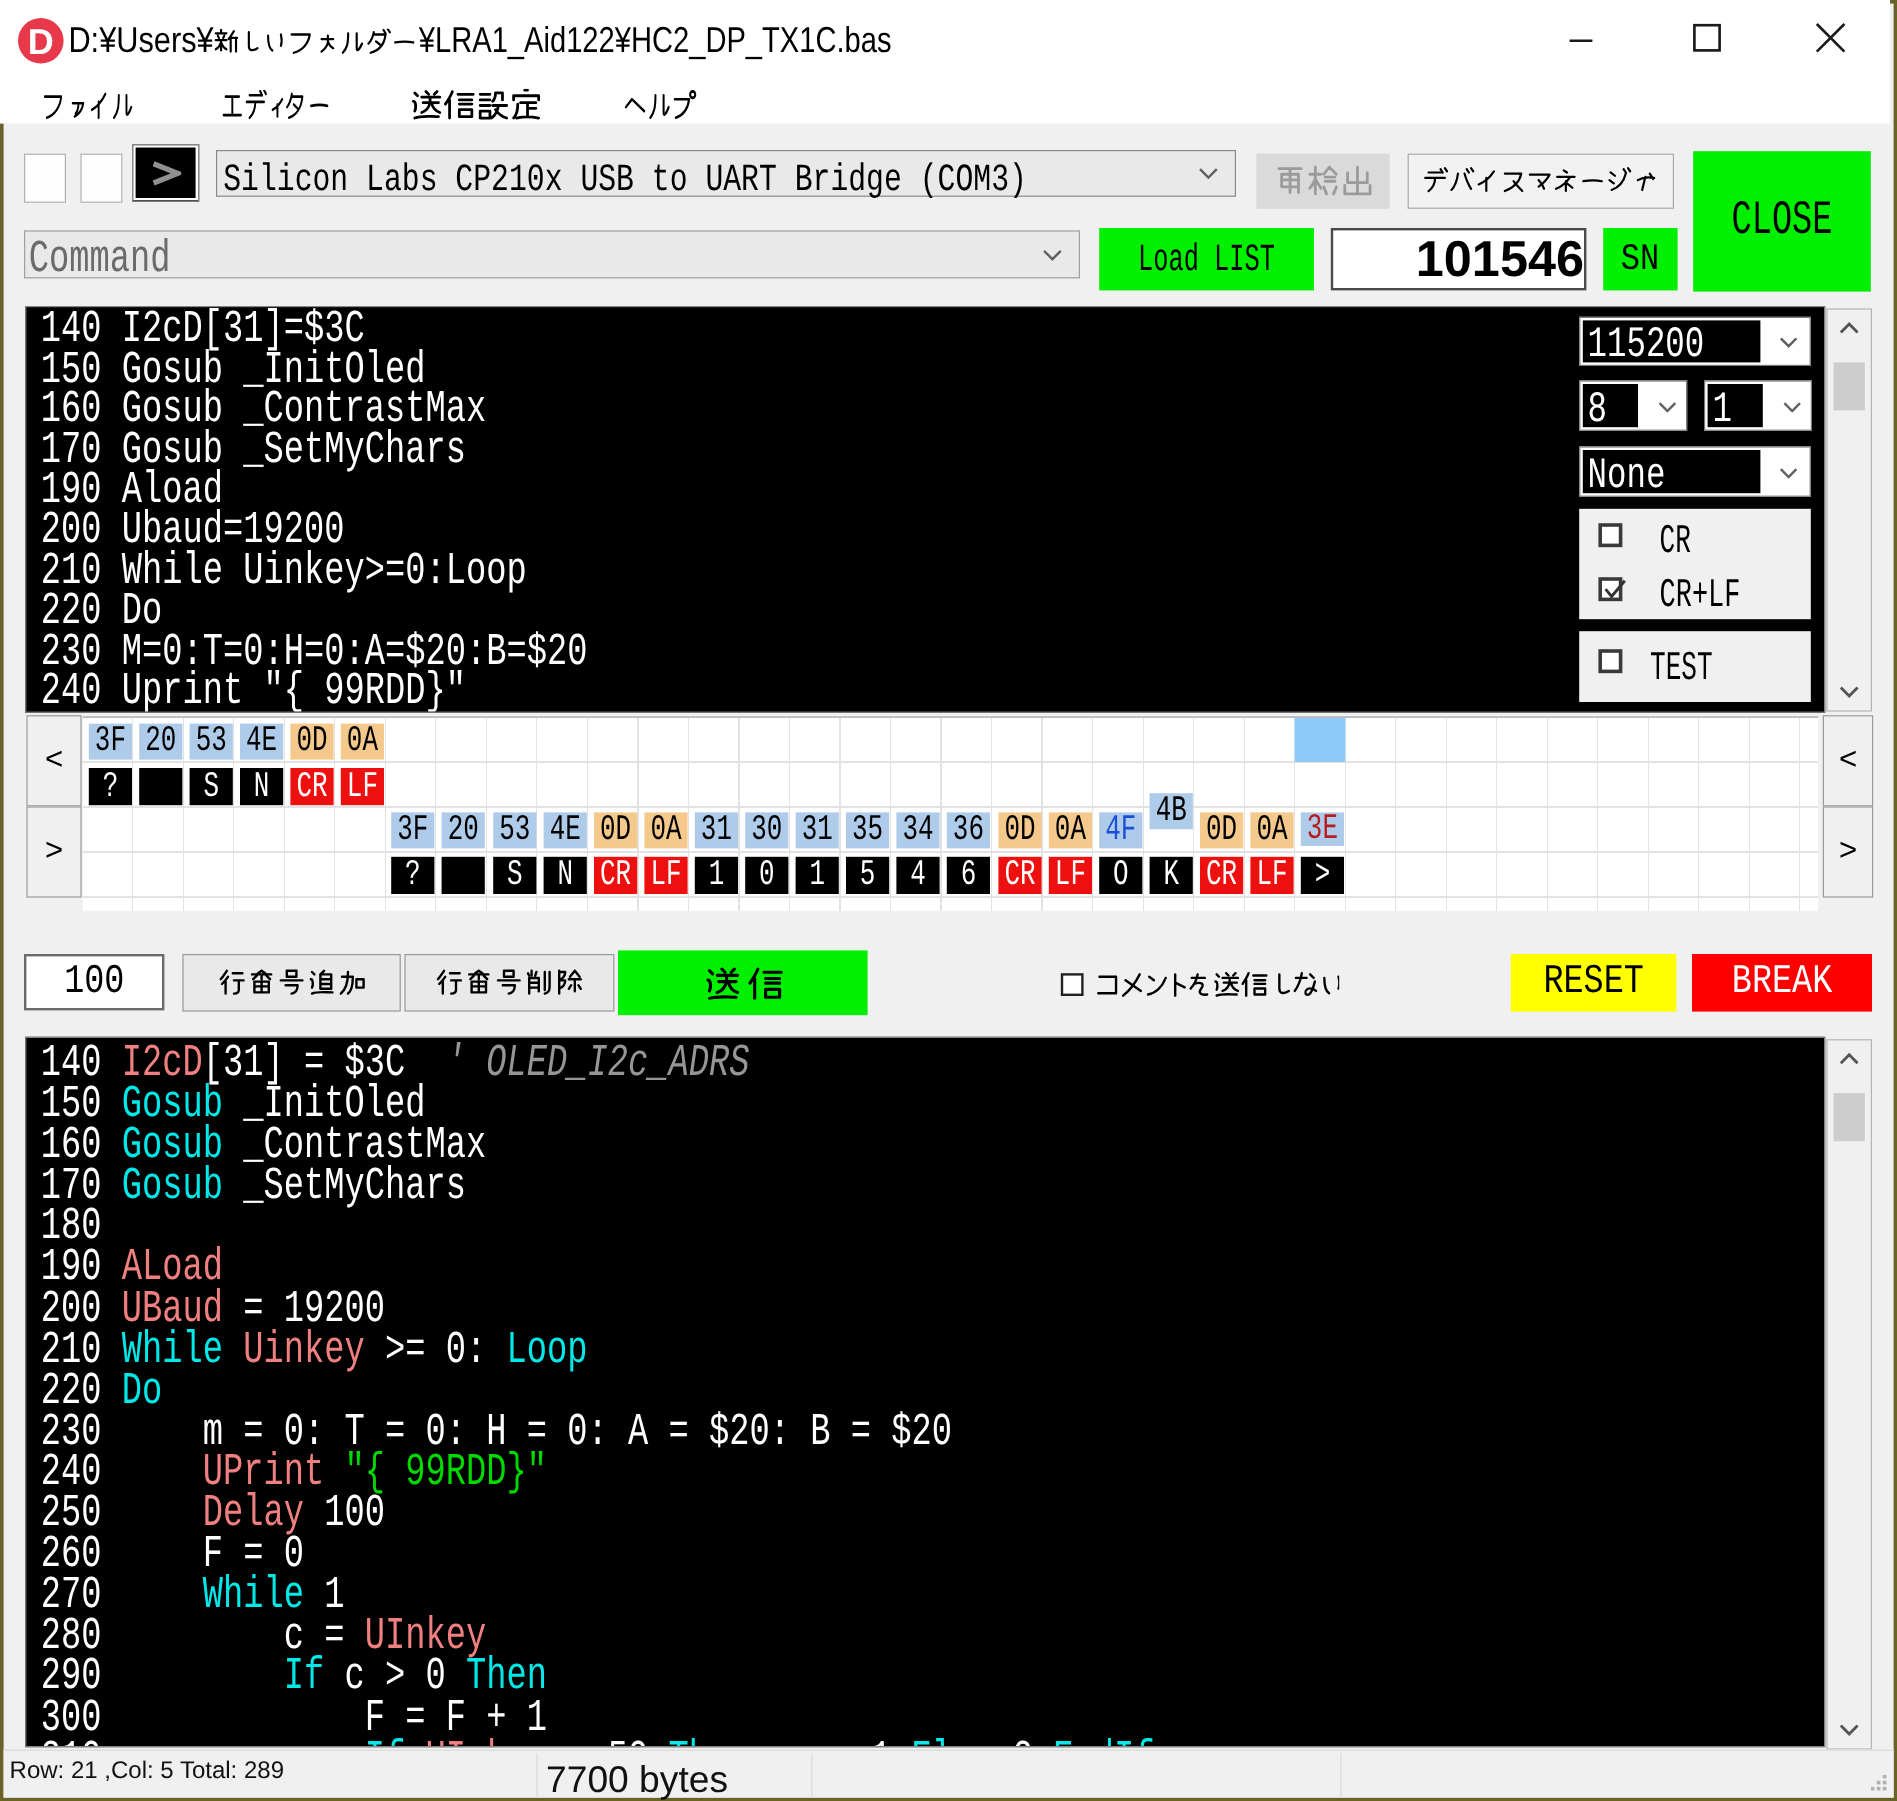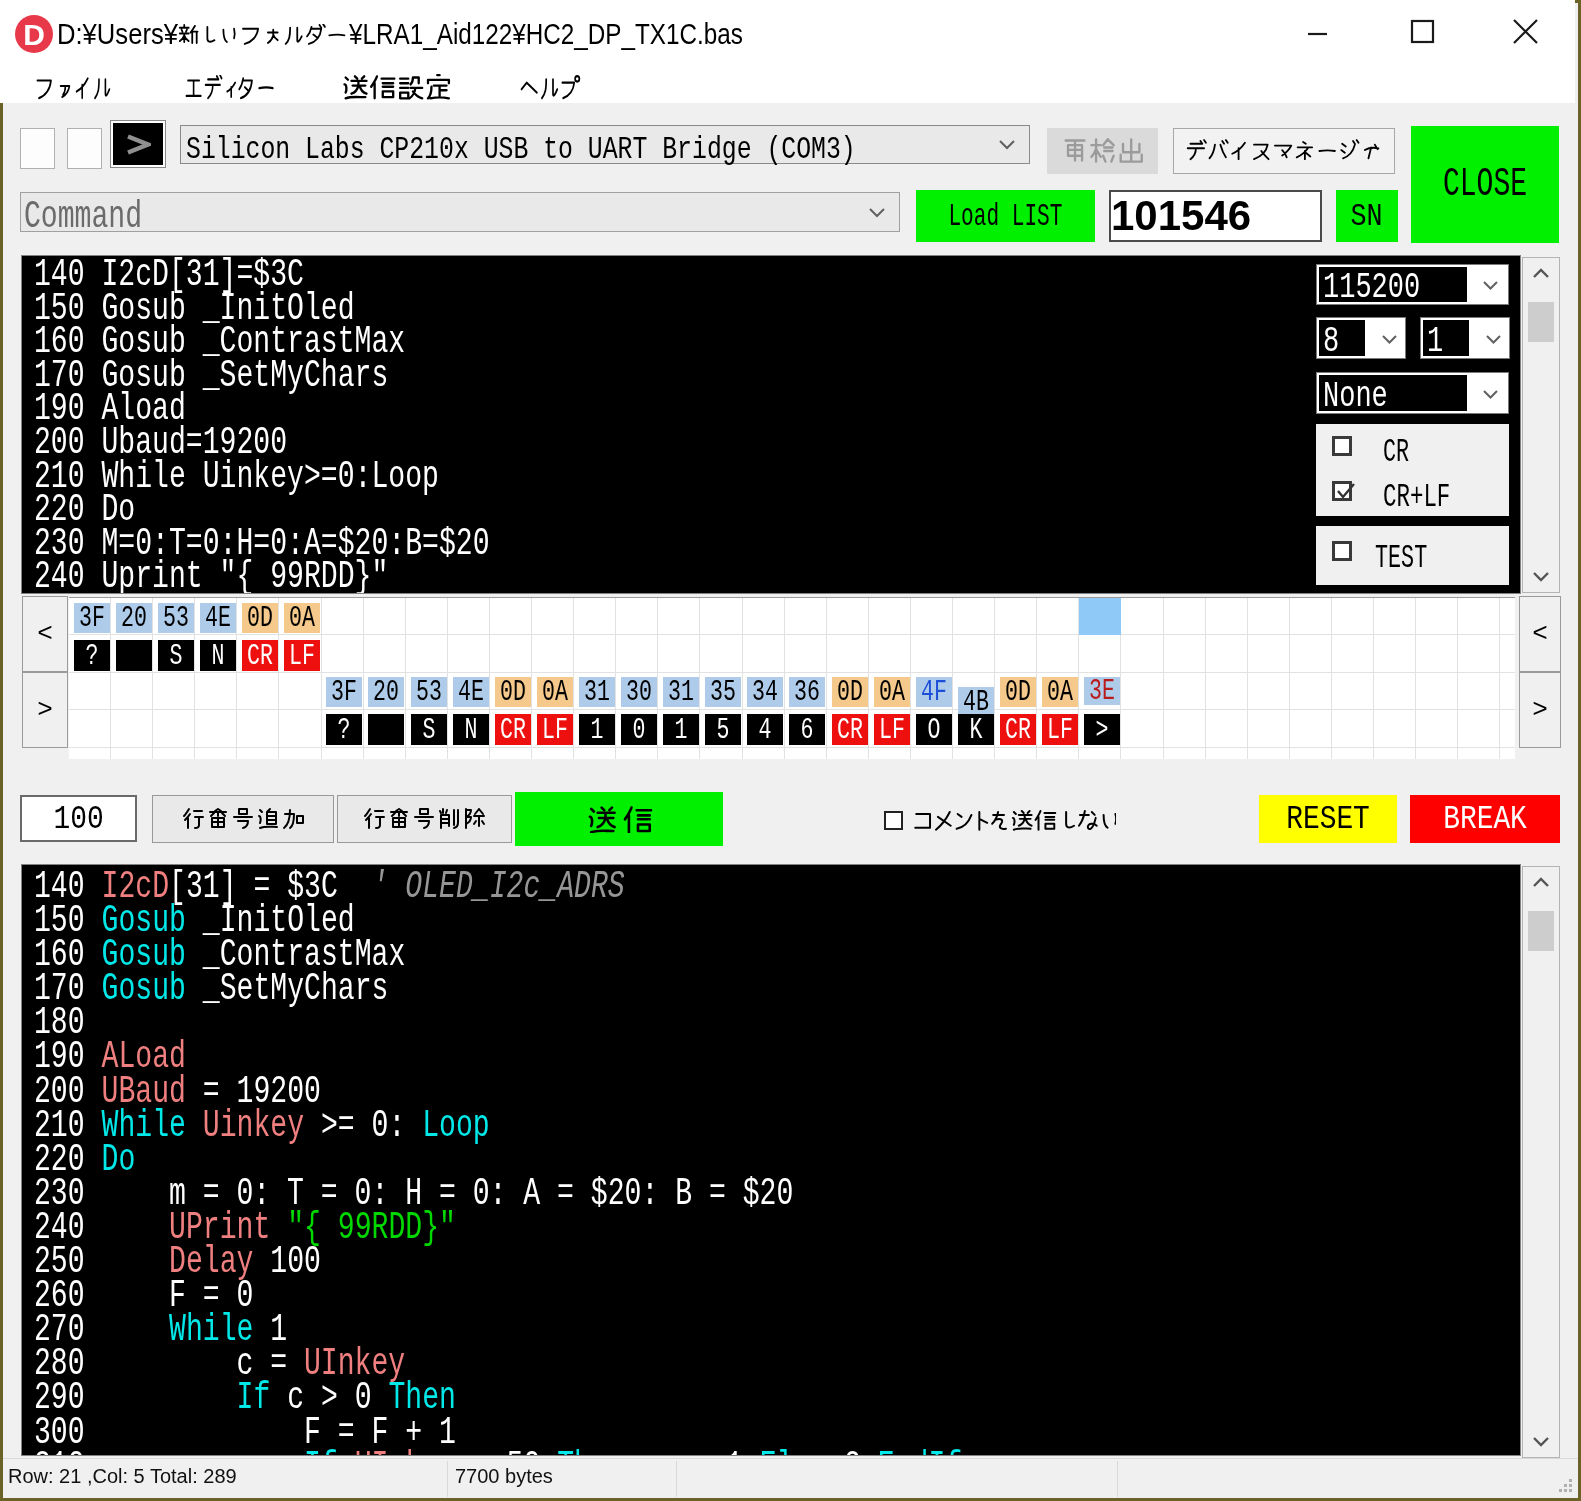--- a/index.html
+++ b/index.html
@@ -285,21 +285,21 @@
 
 <div class="combo" style="left:20px;top:192px;width:880px;height:40px;border-color:#a0a0a0">
   <div class="ms" style="font-size:38px;color:#6b6b6b;transform:scaleX(.74);position:absolute;left:3px;top:2px">Command</div>
   <svg class="abs" style="right:14px;top:15px" width="16" height="10" viewBox="0 0 16 10">
       <path d="M1,1 L8,8 L15,1" stroke="#606060" stroke-width="2" fill="none"></path>
     </svg>
 </div>
 <div class="greenbtn" style="left:916px;top:190px;width:179px;height:52px">
     <span class="msc" style="font-size:32px;transform:scaleX(.66)">Load LIST</span>
   </div>
-<div class="abs" style="left:1109px;top:190px;width:213px;height:52px;background:#fff;border:2px solid #4a4a4a;display:flex;align-items:center;justify-content:flex-start">
+<div class="abs" style="left:1109px;top:190px;width:213px;height:52px;background:#fff;border:2px solid #4a4a4a;display:flex;align-items:center;justify-content:flex-end">
     <span style="font-size:42px;font-weight:bold;font-family:'Liberation Sans'">101546</span>
   </div>
 <div class="greenbtn" style="left:1336px;top:190px;width:62px;height:52px">
     <span class="msc" style="font-size:31px;transform:scaleX(.86)">SN</span>
   </div>
 
 <div class="blackpane" style="left:21px;top:255px;width:1500px;height:339px;overflow:hidden">
 <div class="ms" id="term1" style="position:absolute;left:12px;top:2px;font-size:38px;line-height:33.6px;color:#fff;transform:scaleX(.74)">140 I2cD[31]=$3C
 150 Gosub _InitOled
 160 Gosub _ContrastMax
@@ -449,21 +449,21 @@
       </div>
       <div class="hc" style="left:760.8px;top:79.0px;height:30px;background:#f4c98b;color:#000">
         <span class="hx">0D</span>
       </div>
       <div class="hc" style="left:802.9px;top:79.0px;height:30px;background:#f4c98b;color:#000">
         <span class="hx">0A</span>
       </div>
       <div class="hc" style="left:845.0px;top:79.0px;height:30px;background:#aecbea;color:#1d4ed8">
         <span class="hx">4F</span>
       </div>
-      <div class="hc" style="left:887.1px;top:89px;height:30px;background:#aecbea;color:#000">
+      <div class="hc" style="left:887.1px;top:63px;height:30px;background:#aecbea;color:#000">
         <span class="hx">4B</span>
       </div>
       <div class="hc" style="left:929.2px;top:79.0px;height:30px;background:#f4c98b;color:#000">
         <span class="hx">0D</span>
       </div>
       <div class="hc" style="left:971.3px;top:79.0px;height:30px;background:#f4c98b;color:#000">
         <span class="hx">0A</span>
       </div>
       <div class="hc" style="left:1013.4px;top:79.0px;height:28px;background:#aecbea;color:#b91c1c">
         <span class="hx">3E</span>
@@ -605,21 +605,21 @@
       <path d="M1,9 L8,2 L15,9" stroke="#555" stroke-width="2.4" fill="none"></path>
     </svg>
   <div class="thumb" style="top:44px;height:40px;left:5px;width:26px"></div>
   <svg class="abs" style="left:10px;bottom:10px" width="16" height="10" viewBox="0 0 16 10">
       <path d="M1,1 L8,8 L15,1" stroke="#555" stroke-width="2.4" fill="none"></path>
     </svg>
 </div>
 
 <div class="abs" style="left:3px;top:1458px;width:1575px;height:40px;background:#f0f0f0;border-top:1px solid #d9d9d9">
   <span class="abs" style="left:5px;top:6px;font-size:20px;color:#111">Row: 21 ,Col: 5 Total: 289</span>
-  <span class="abs" style="left:452px;top:6px;font-size:20px;color:#111">7700 bytes</span>
+  <span class="abs" style="left:452px;top:6px;font-size:31px;color:#111">7700 bytes</span>
   <div class="abs" style="left:444px;top:2px;width:1px;height:36px;background:#d9d9d9"></div>
   <div class="abs" style="left:673px;top:2px;width:1px;height:36px;background:#d9d9d9"></div>
   <div class="abs" style="left:1114px;top:2px;width:1px;height:36px;background:#d9d9d9"></div>
   <svg class="abs" style="right:4px;bottom:4px" width="15" height="15">
       <g fill="#b0b0b0">
         <rect x="10" y="0" width="3" height="3"></rect>
         <rect x="10" y="5" width="3" height="3"></rect>
         <rect x="10" y="10" width="3" height="3"></rect>
         <rect x="5" y="5" width="3" height="3"></rect>
         <rect x="5" y="10" width="3" height="3"></rect>

